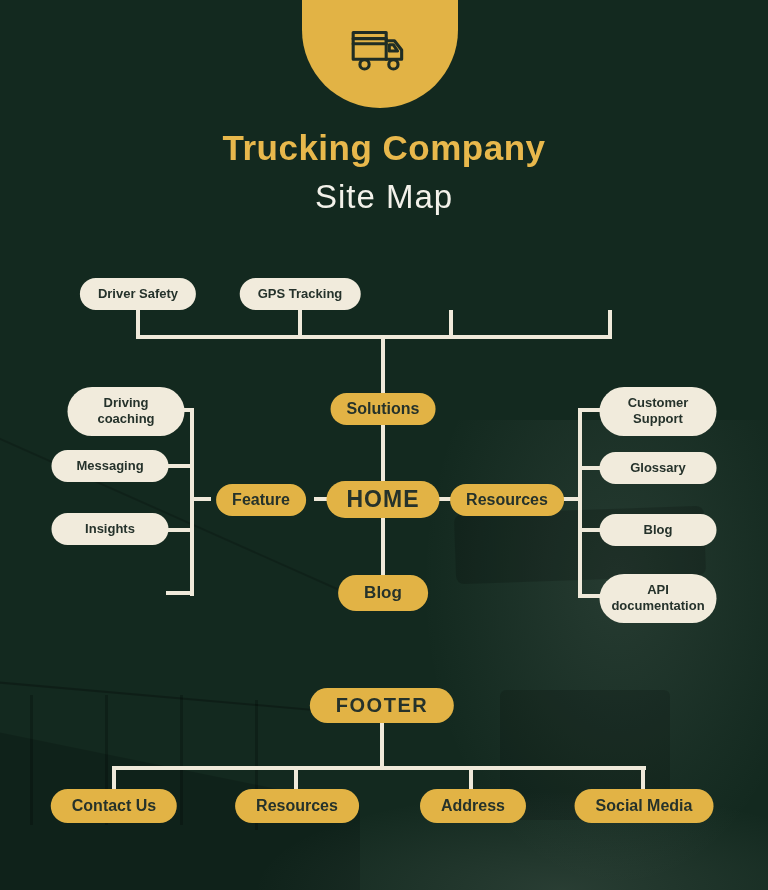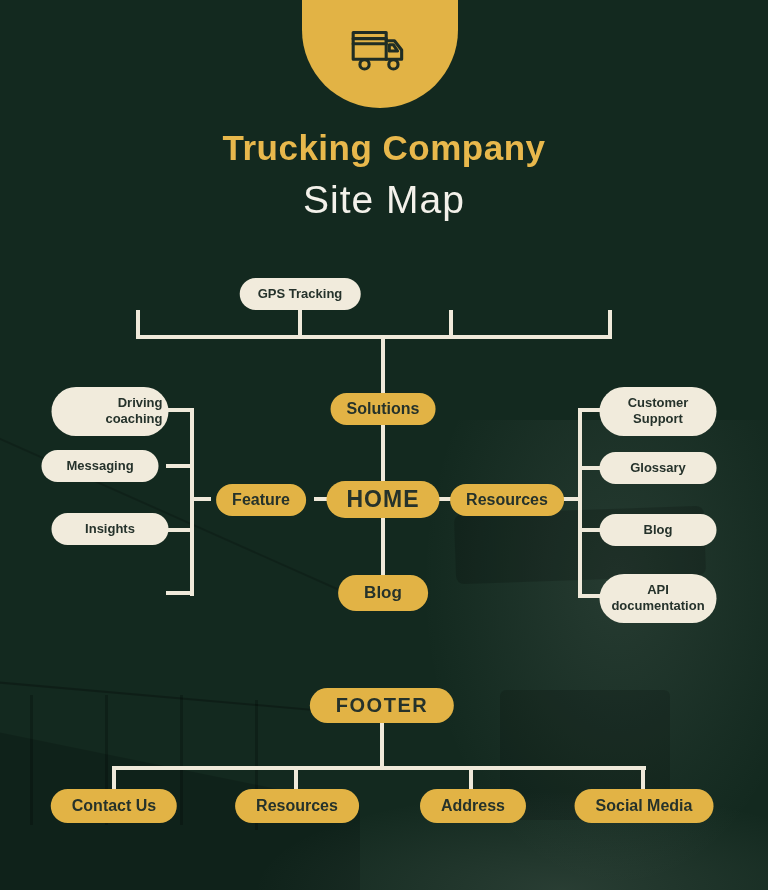--- a/index.html
+++ b/index.html
@@ -23,21 +23,21 @@
   .ph-post{top:695px; width:3px; height:130px; background:rgba(0,0,0,0.22);}
   .ph-cable{left:-40px; top:420px; width:420px; height:2px; background:rgba(0,0,0,0.18); transform:rotate(24deg); transform-origin:left top;}
 
   
   .badge{position:absolute; left:302px; top:0; width:156px; height:108px; background:var(--gold);
     border-radius:0 0 80px 80px; display:flex; align-items:center; justify-content:center;}
   .badge svg{margin-top:-6px;}
   .title{position:absolute; left:0; top:128px; width:768px; text-align:center;
     font-size:35px; font-weight:800; letter-spacing:0.5px; color:var(--title-gold);}
   .subtitle{position:absolute; left:0; top:178px; width:768px; text-align:center;
-    font-size:39px; font-weight:400; letter-spacing:1px; color:var(--subtitle);}
+    font-size:33px; font-weight:400; letter-spacing:1px; color:var(--subtitle);}
 
   
   .line{position:absolute; background:var(--line); z-index:1;}
   .h{height:4px;} .v{width:4px;}
 
   
   .pill{position:absolute; z-index:2; transform:translateX(-50%);
     border-radius:999px; text-align:center; color:var(--ink); white-space:nowrap;}
   .creamp{background:var(--cream); font-size:13px; font-weight:700; line-height:1.25; padding:8px 18px;}
   .colp{width:117px; padding:8px 6px; white-space:normal;}
@@ -104,30 +104,31 @@
   <div class="line h" style="left:578px;top:594px;width:28px;"></div>
   <div class="line h" style="left:560px;top:497px;width:22px;"></div>
 
   <div class="line v" style="left:380px;top:723px;height:47px;"></div>
   <div class="line h" style="left:112px;top:766px;width:534px;"></div>
   <div class="line v" style="left:112px;top:766px;height:26px;"></div>
   <div class="line v" style="left:294px;top:766px;height:26px;"></div>
   <div class="line v" style="left:469px;top:766px;height:26px;"></div>
   <div class="line v" style="left:641px;top:766px;height:26px;"></div>
 
+  <div class="pill creamp" style="left:138px;top:278px;">Driver Safety</div>
   <div class="pill creamp" style="left:300px;top:278px;">GPS Tracking</div>
 
   <div class="pill goldp" style="left:383px;top:393px;">Solutions</div>
   <div class="pill goldp" style="left:261px;top:484px;">Feature</div>
   <div class="pill goldp home" style="left:383px;top:481px;">HOME</div>
   <div class="pill goldp" style="left:507px;top:484px;">Resources</div>
   <div class="pill goldp blogc" style="left:383px;top:575px;">Blog</div>
 
-  <div class="pill creamp colp" style="left:110px;top:387px;text-align:right;">Driving coaching</div>
-  <div class="pill creamp colp" style="left:100px;top:450px;">Messaging</div>
+  <div class="pill creamp colp" style="left:126px;top:387px;">Driving coaching</div>
+  <div class="pill creamp colp" style="left:110px;top:450px;">Messaging</div>
   <div class="pill creamp colp" style="left:110px;top:513px;">Insights</div>
 
   <div class="pill creamp colp" style="left:658px;top:387px;">Customer Support</div>
   <div class="pill creamp colp" style="left:658px;top:452px;">Glossary</div>
   <div class="pill creamp colp" style="left:658px;top:514px;">Blog</div>
   <div class="pill goldp footerp" style="left:382px;top:688px;">FOOTER</div>
 
   <div class="pill creamp colp" style="left:658px;top:574px;">API documentation</div>
   <div class="pill goldp botp" style="left:114px;top:789px;">Contact Us</div>
   <div class="pill goldp botp" style="left:297px;top:789px;">Resources</div>

